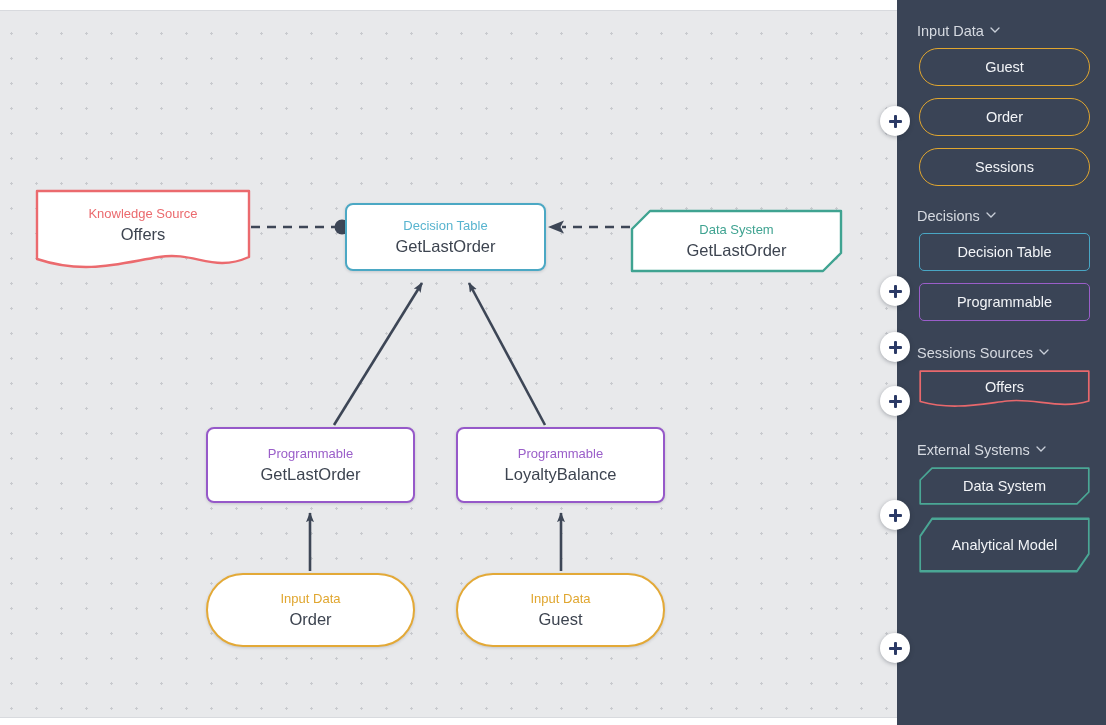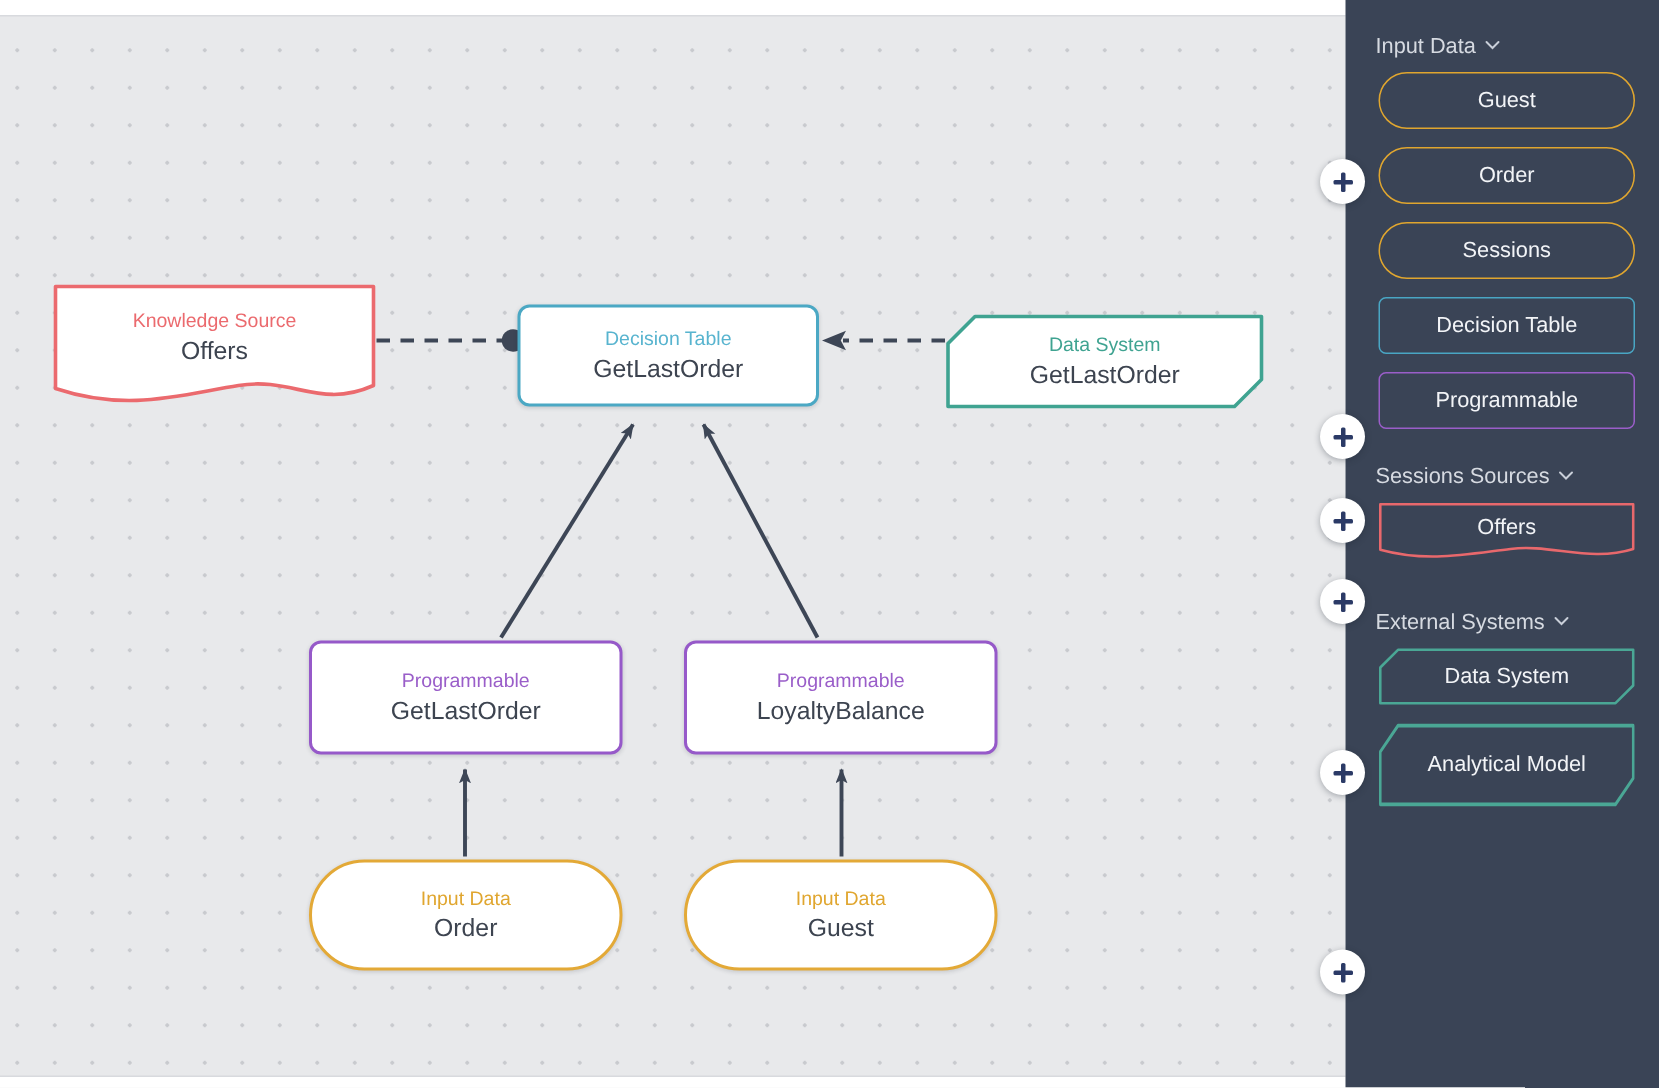--- a/index.html
+++ b/index.html
@@ -235,20 +235,28 @@
     <div class="pal-btn p-input">
       <span class="btn-label">Guest</span>
     </div>
     <div class="pal-btn p-input">
       <span class="btn-label">Order</span>
     </div>
     <div class="pal-btn p-input">
       <span class="btn-label">Sessions</span>
     </div>
 
+    <div class="sect-head" style="margin-top:20px;">
+      <span>Decisions</span>
+      <span class="chev">
+        <svg viewBox="0 0 10 10" width="10" height="10">
+            <path d="M1,3 L5,7 L9,3" fill="none" stroke="#c9cfd9" stroke-width="1.3" stroke-linecap="round"></path>
+          </svg>
+      </span>
+    </div>
     <div class="pal-btn p-decision">
       <span class="btn-label">Decision Table</span>
     </div>
     <div class="pal-btn p-prog">
       <span class="btn-label">Programmable</span>
     </div>
 
     <div class="sect-head" style="margin-top:22px;">
       <span>Sessions Sources</span>
       <span class="chev">

